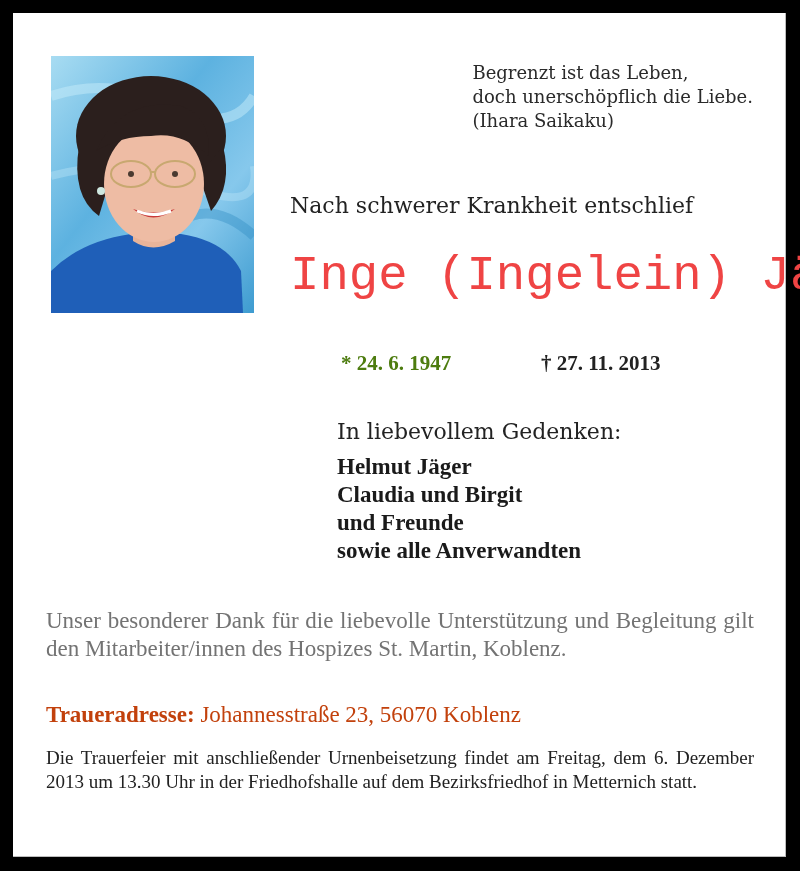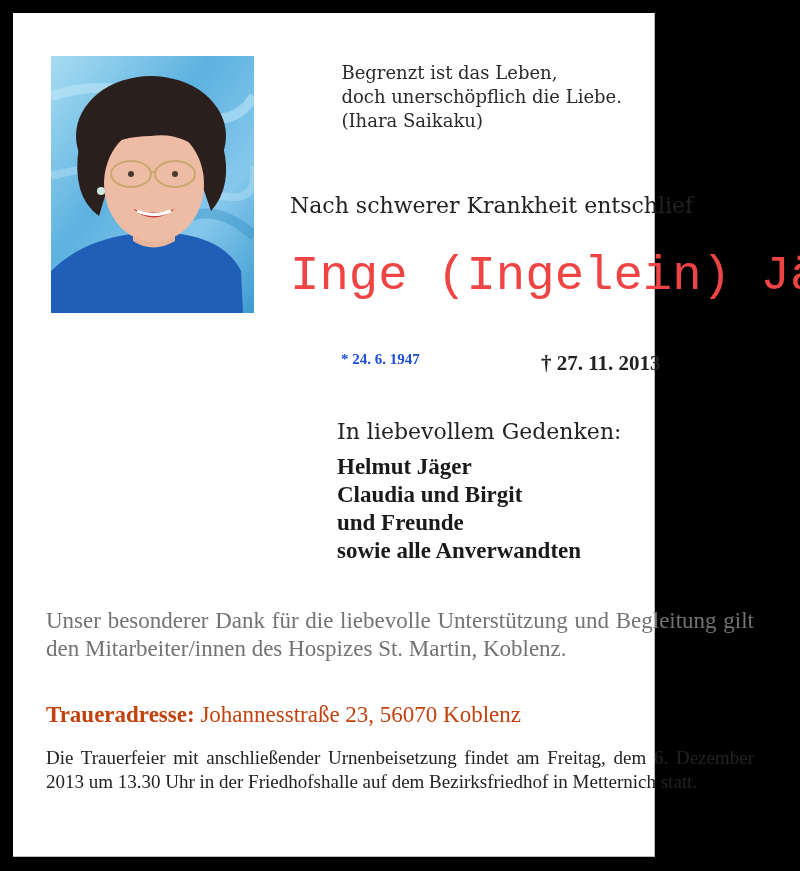--- a/index.html
+++ b/index.html
@@ -7,21 +7,21 @@
       width: 800px; height: 871px;
       background: #000;
       position: relative;
       overflow: hidden;
       font-family: "DejaVu Serif", "Liberation Serif", serif;
       color: #1a1a1a;
     }
     .card {
       position: absolute;
       left: 13px; top: 13px;
-      width: 642px; height: 844px;
+      width: 773px; height: 844px;
       background: #fff;
       box-shadow: inset -1px -1px 0 #bdbdbd;
     }
     .abs { position: absolute; white-space: nowrap; }
 
     
     .photo {
       position: absolute;
       left: 38px; top: 43px;
       width: 203px; height: 257px;
@@ -56,21 +56,21 @@
     .maiden {
       left: 420px; top: 302px;
       font-family: "Liberation Serif", serif;
       font-weight: bold;
       font-size: 22px; color: #222;
     }
     .birth {
       left: 328px; top: 338px;
       font-family: "Liberation Serif", serif;
       font-weight: bold;
-      font-size: 15px; color: #1d4ed8;
+      font-size: 21px; color: #4d7c0f;
     }
     .death {
       left: 528px; top: 338px;
       font-family: "Liberation Serif", serif;
       font-weight: bold;
       font-size: 21px; color: #222;
     }
     .memory {
       left: 324px; top: 406px;
       font-size: 22px; color: #222;

